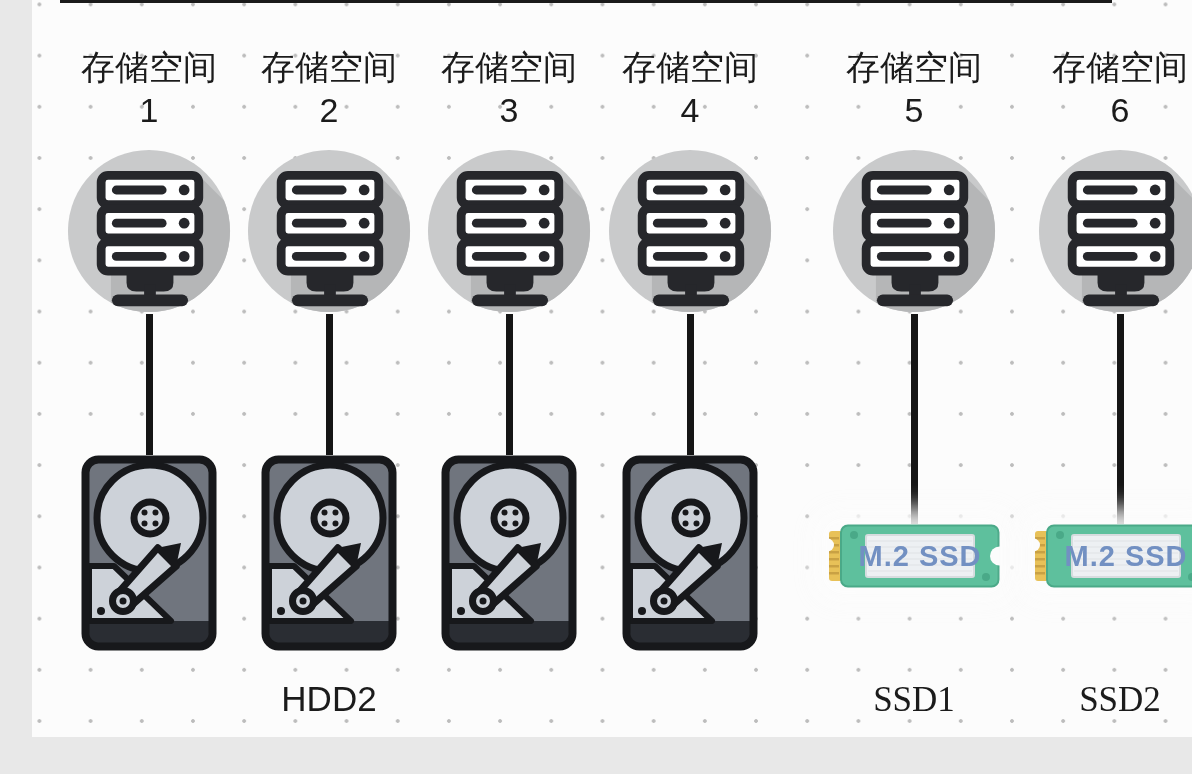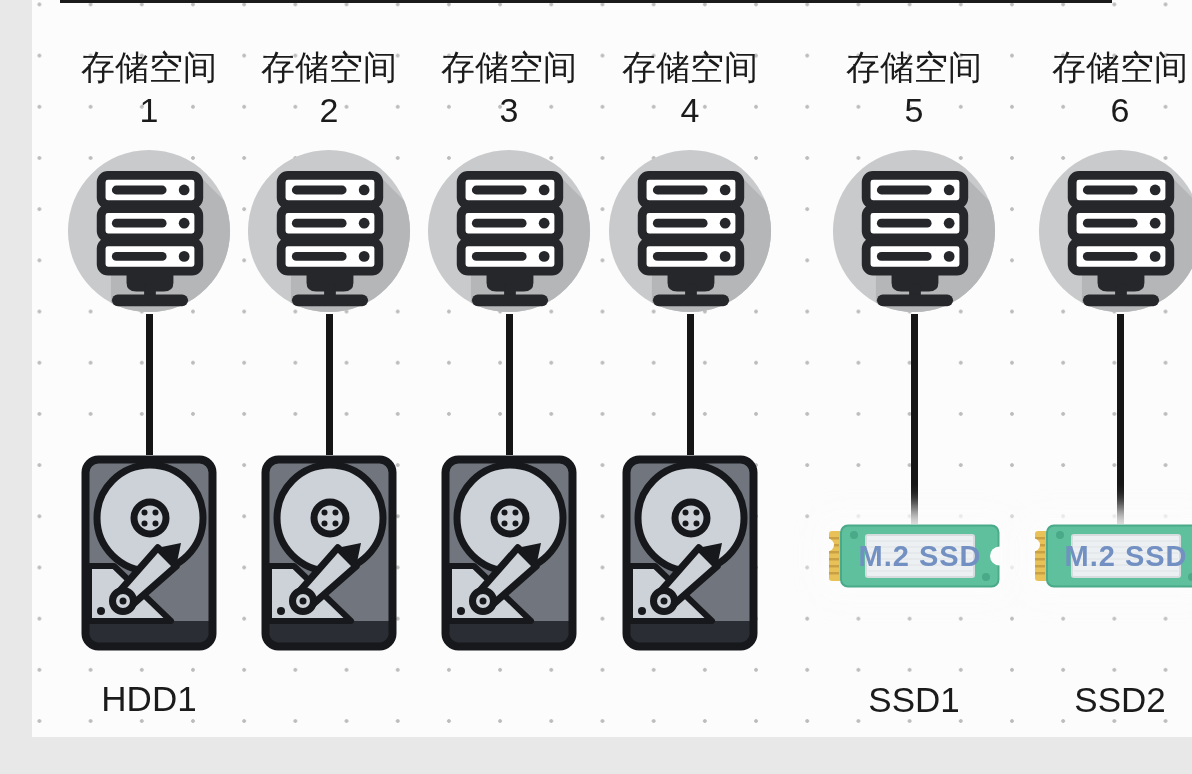--- a/index.html
+++ b/index.html
@@ -32,21 +32,21 @@
   .connector{width:7px;background:var(--line-black,#151515);}
   .connector.hdd{height:141px;}
   .connector.ssd{height:210px;}
   .device-hdd svg{display:block;width:136px;height:196px;}
   .device-ssd{border-radius:10px;box-shadow:0 0 22px 16px rgba(252,252,252,0.92);}
   .device-ssd svg{display:block;width:172px;height:64px;}
   .device-label{
     font-size:35px;color:#1b1b1b;text-align:center;
   }
   .device-label.hdd{margin-top:28px;}
-  .device-label.ssd{margin-top:92px;}
+  .device-label.ssd{margin-top:92px;font-family:Liberation Serif, serif;}
   
   .frame{position:absolute;background:#1b1b1b;}
   #frame-top-line{left:28px;top:0;width:1052px;height:3px;}
   #frame-top-right{left:1183px;top:0;width:9px;height:6px;}
   #frame-bottom-left{left:0;top:766px;width:9px;height:8px;}
   #frame-bottom-line{left:10px;top:769px;width:1178px;height:4px;
     background:linear-gradient(90deg,#d2d2d2,#7a7a7a 28%,#1c1c1c 55%);}
   #frame-bottom-right-tick{left:1183px;top:751px;width:5px;height:22px;}
   .ssd-chip-text{
     font-family:"Liberation Sans","DejaVu Sans",sans-serif;
@@ -150,40 +150,40 @@
           <use href="#sym-server"></use>
         </svg>
       </div>
       <div class="connector hdd"></div>
       <div class="device-hdd">
         <svg viewBox="0 0 136 196">
           <use href="#sym-hdd"></use>
         </svg>
       </div>
 
-      <div class="device-label hdd">HDD1</div>
     </div>
 
     <div class="col" style="left: 207px;">
       <div class="space-label">
         <span>存储空间</span><br>
         <span>2</span>
       </div>
       <div class="server-wrap">
         <svg viewBox="0 0 170 170">
           <use href="#sym-server"></use>
         </svg>
       </div>
       <div class="connector hdd"></div>
       <div class="device-hdd">
         <svg viewBox="0 0 136 196">
           <use href="#sym-hdd"></use>
         </svg>
       </div>
 
+      <div class="device-label hdd">HDD2</div>
     </div>
 
     <div class="col" style="left: 387px;">
       <div class="space-label">
         <span>存储空间</span><br>
         <span>3</span>
       </div>
       <div class="server-wrap">
         <svg viewBox="0 0 170 170">
           <use href="#sym-server"></use>

